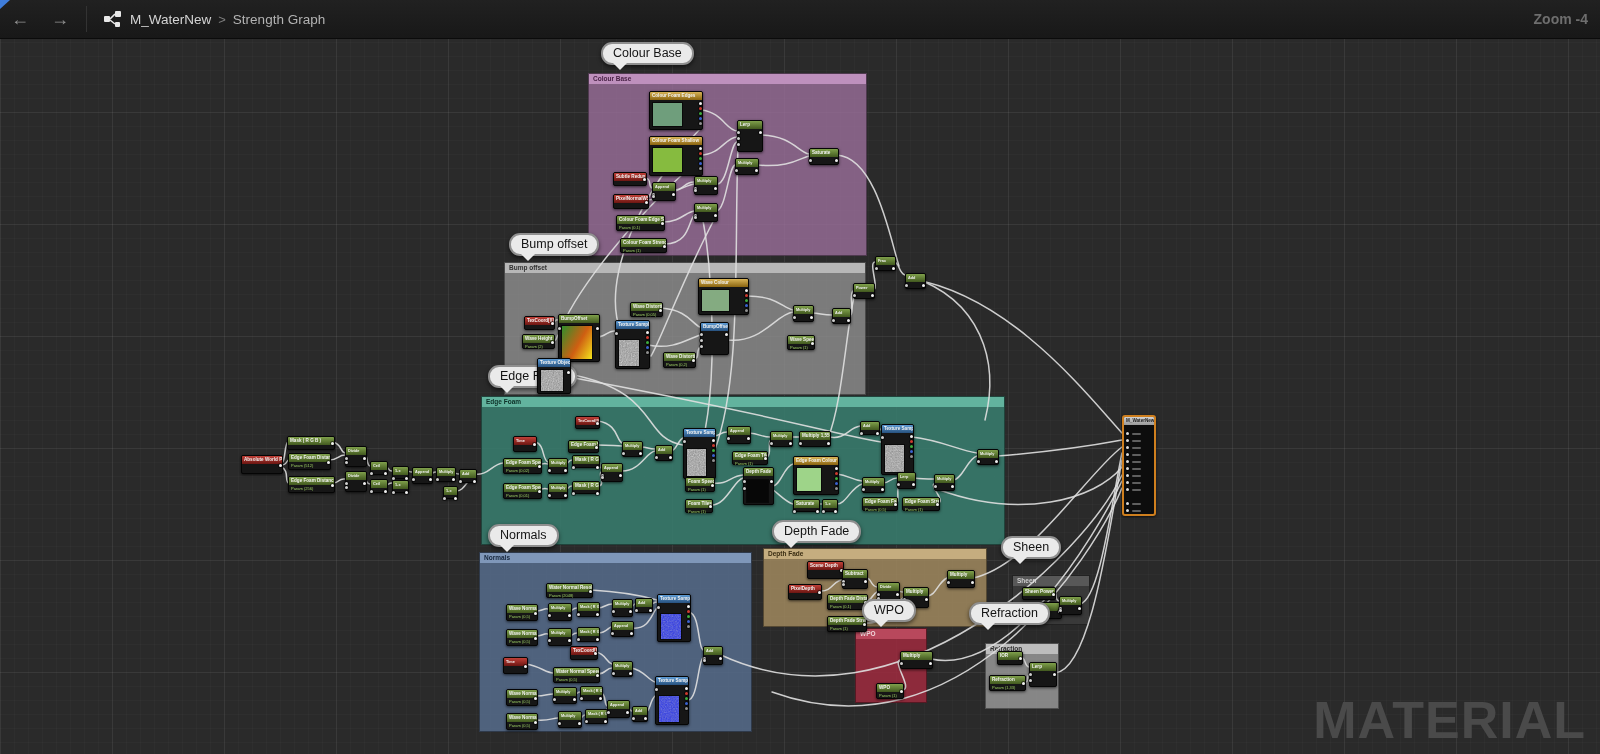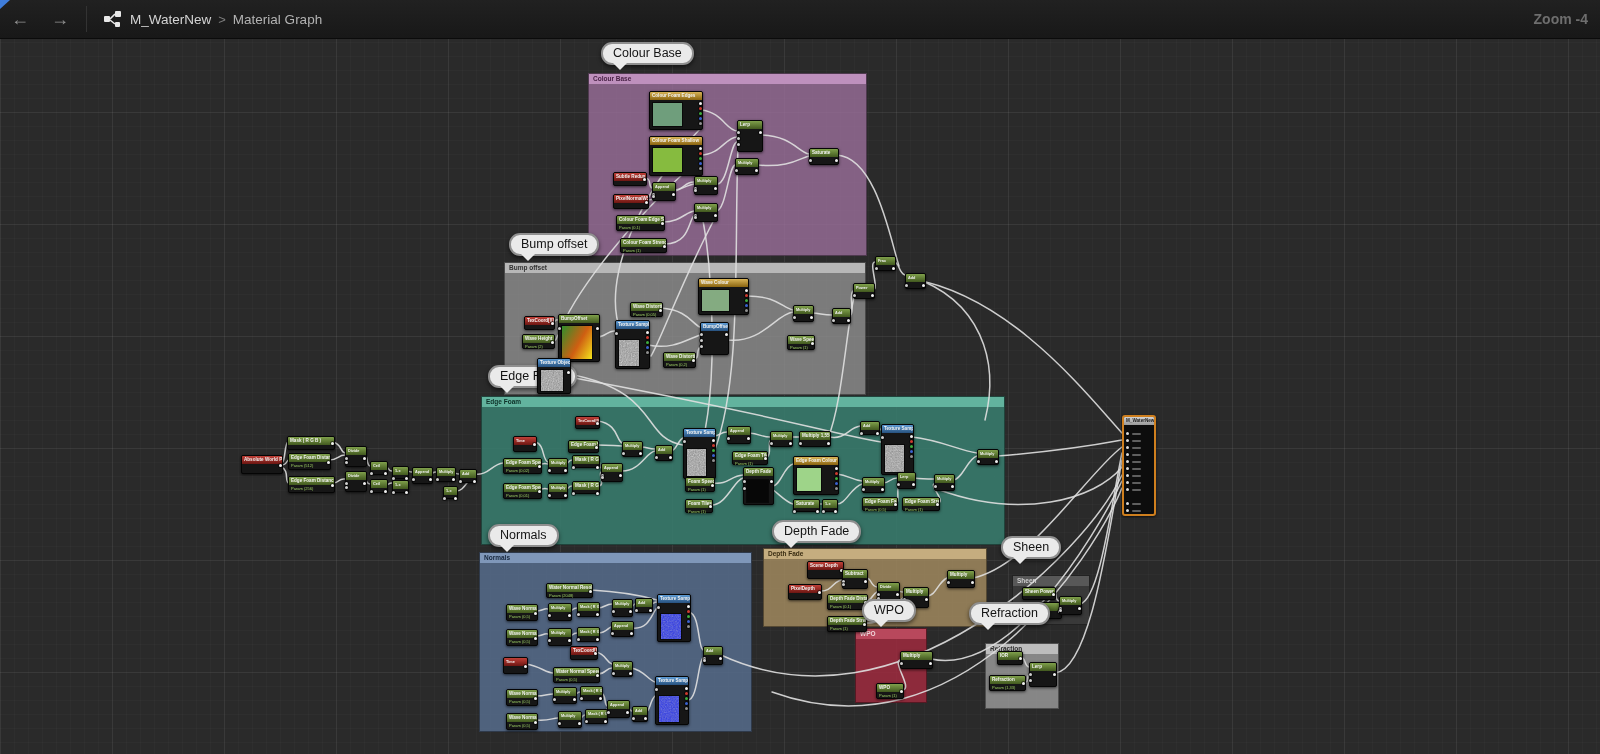--- a/index.html
+++ b/index.html
@@ -58,24 +58,25 @@
     <span style="display:inline-flex;margin-left:10px;">
       <svg width="19" height="19" viewBox="0 0 19 19">
         <rect x="1" y="6" width="6" height="6" rx="1" fill="#e8e8e8"></rect>
         <rect x="12" y="1" width="6" height="6" rx="1" fill="#e8e8e8"></rect>
         <rect x="12" y="12" width="5" height="5" rx="1" fill="#e8e8e8"></rect>
         <path d="M7,9 L12,4 M7,10 L12,14" stroke="#e8e8e8" stroke-width="1.6" fill="none"></path>
       </svg>
     </span>
     <span class="crumb">M_WaterNew</span>
     <span class="crumb-sep">&gt;</span>
-    <span class="crumb2">Material Graph</span>
+    <span class="crumb2">Strength Graph</span>
     <span class="zoomlbl">Zoom -4</span>
   </div>
 
+  <div id="watermark">MATERIAL</div>
   <svg id="wires" width="1600" height="754">
       <path d="M701,110 C722,112 726,130 737,131" fill="none" stroke="#e0e0e0" stroke-width="1.5" stroke-linecap="round" opacity="0.9"></path>
       <path d="M701,155 C720,155 726,137 737,137" fill="none" stroke="#e0e0e0" stroke-width="1.5" stroke-linecap="round" opacity="0.9"></path>
       <path d="M645,178 C652,178 648,187 652,188" fill="none" stroke="#e0e0e0" stroke-width="1.5" stroke-linecap="round" opacity="0.9"></path>
       <path d="M647,200 C662,200 682,186 694,184" fill="none" stroke="#e0e0e0" stroke-width="1.5" stroke-linecap="round" opacity="0.9"></path>
       <path d="M674,190 C684,190 684,182 694,182" fill="none" stroke="#e0e0e0" stroke-width="1.5" stroke-linecap="round" opacity="0.9"></path>
       <path d="M663,222 C680,222 686,212 694,211" fill="none" stroke="#e0e0e0" stroke-width="1.5" stroke-linecap="round" opacity="0.9"></path>
       <path d="M665,244 C692,244 688,216 696,214" fill="none" stroke="#e0e0e0" stroke-width="1.5" stroke-linecap="round" opacity="0.9"></path>
       <path d="M716,184 C728,186 730,143 737,142" fill="none" stroke="#e0e0e0" stroke-width="1.5" stroke-linecap="round" opacity="0.9"></path>
       <path d="M716,211 C726,211 728,168 735,165" fill="none" stroke="#e0e0e0" stroke-width="1.5" stroke-linecap="round" opacity="0.9"></path>

